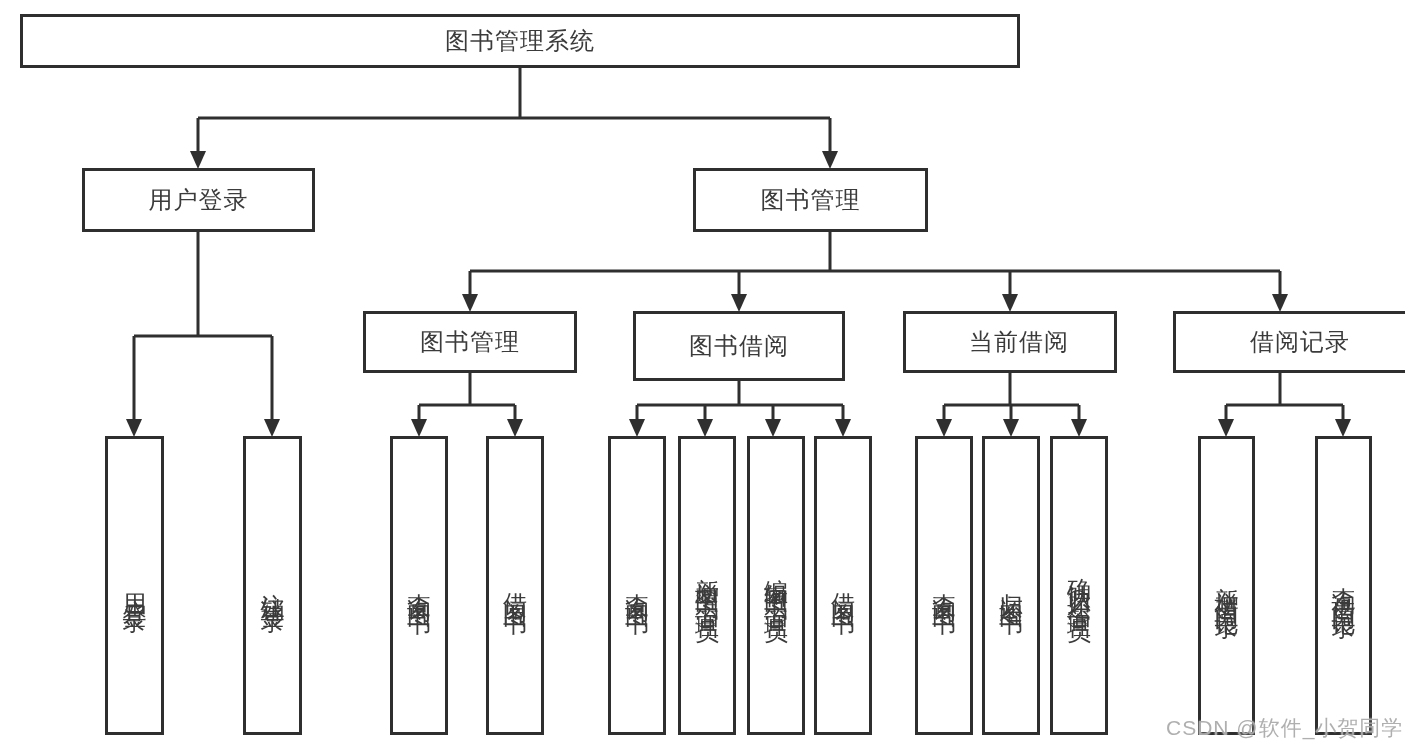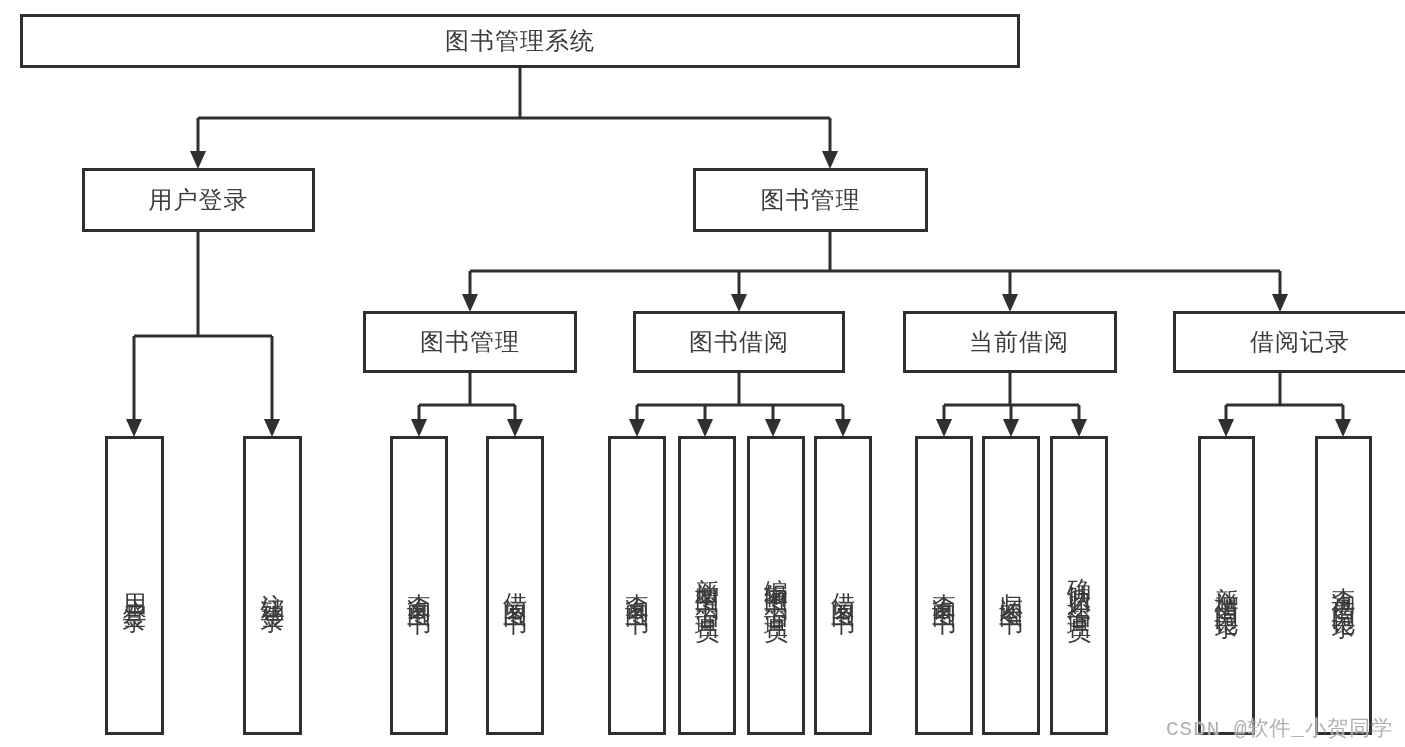--- a/index.html
+++ b/index.html
@@ -42,21 +42,20 @@
   }
   .watermark{
     position:absolute;
     left:1166px;top:714px;
     font-size:21px;
     color:rgba(166,166,166,0.9);
     text-shadow:0 0 2px #ffffff;
     letter-spacing:1px;
     white-space:nowrap;
     z-index:5;
-    font-family:Liberation Mono, monospace;
   }
 </style>
 </head>
 <body>
 
 <div id="canvas">
 
   <svg id="connectors" viewBox="0 0 1405 747" xmlns="http://www.w3.org/2000/svg">
     <g stroke="#2f2f2f" stroke-width="3" fill="none">
 
@@ -104,21 +103,21 @@
   <div class="node" style="left:82px;top:168px;width:233px;height:64px;">
     <span>用户登录</span>
   </div>
   <div class="node" style="left:693px;top:168px;width:235px;height:64px;">
     <span>图书管理</span>
   </div>
 
   <div class="node" style="left:363px;top:311px;width:214px;height:62px;">
     <span>图书管理</span>
   </div>
-  <div class="node" style="left:633px;top:311px;width:212px;height:62px;font-family:Liberation Serif, serif;">
+  <div class="node" style="left:633px;top:311px;width:212px;height:70px;font-family:Liberation Serif, serif;">
     <span>图书借阅</span>
   </div>
   <div class="node" style="left:903px;top:311px;width:214px;height:62px;padding-left:18px;">
     <span>当前借阅</span>
   </div>
   <div class="node" style="left:1173px;top:311px;width:254px;height:62px;">
     <span>借阅记录</span>
   </div>
 
   <div class="node leaf" style="left:105px;top:436px;width:59px;height:299px;">

